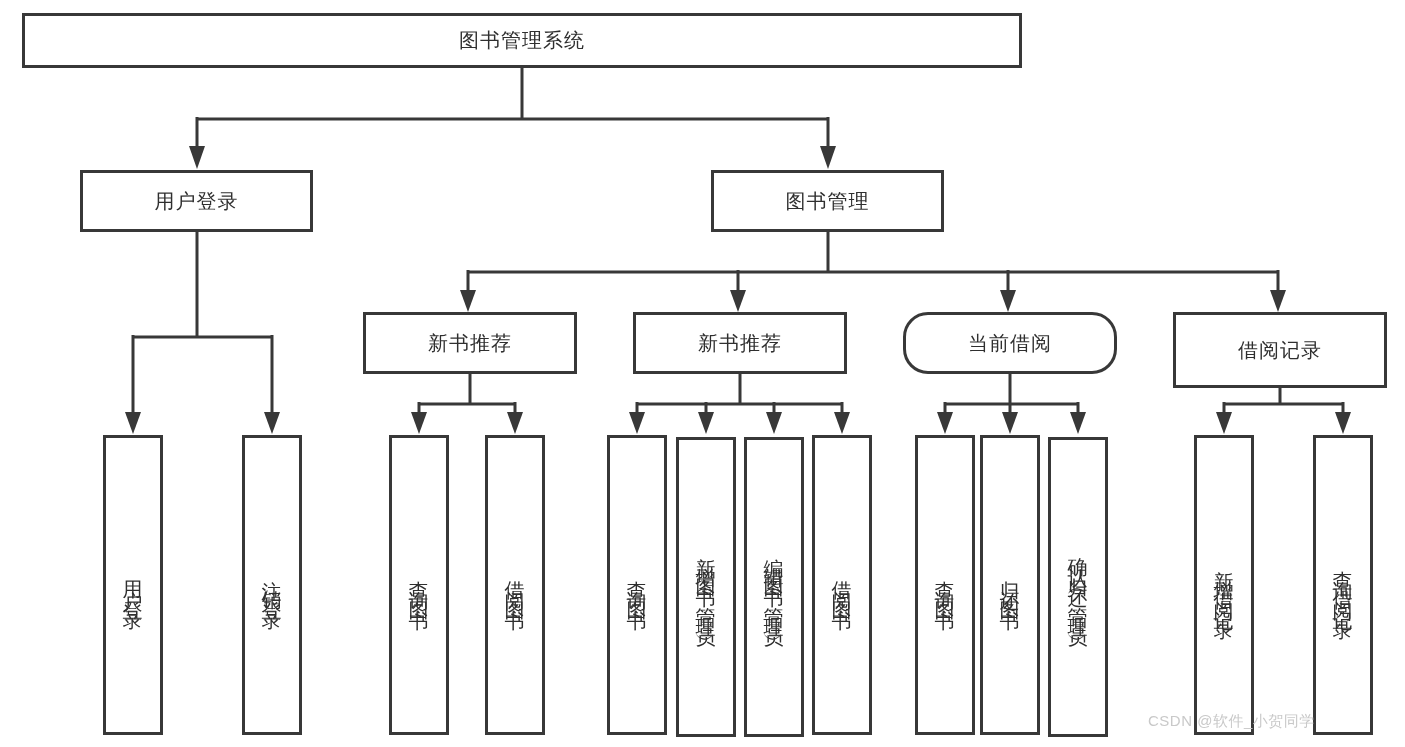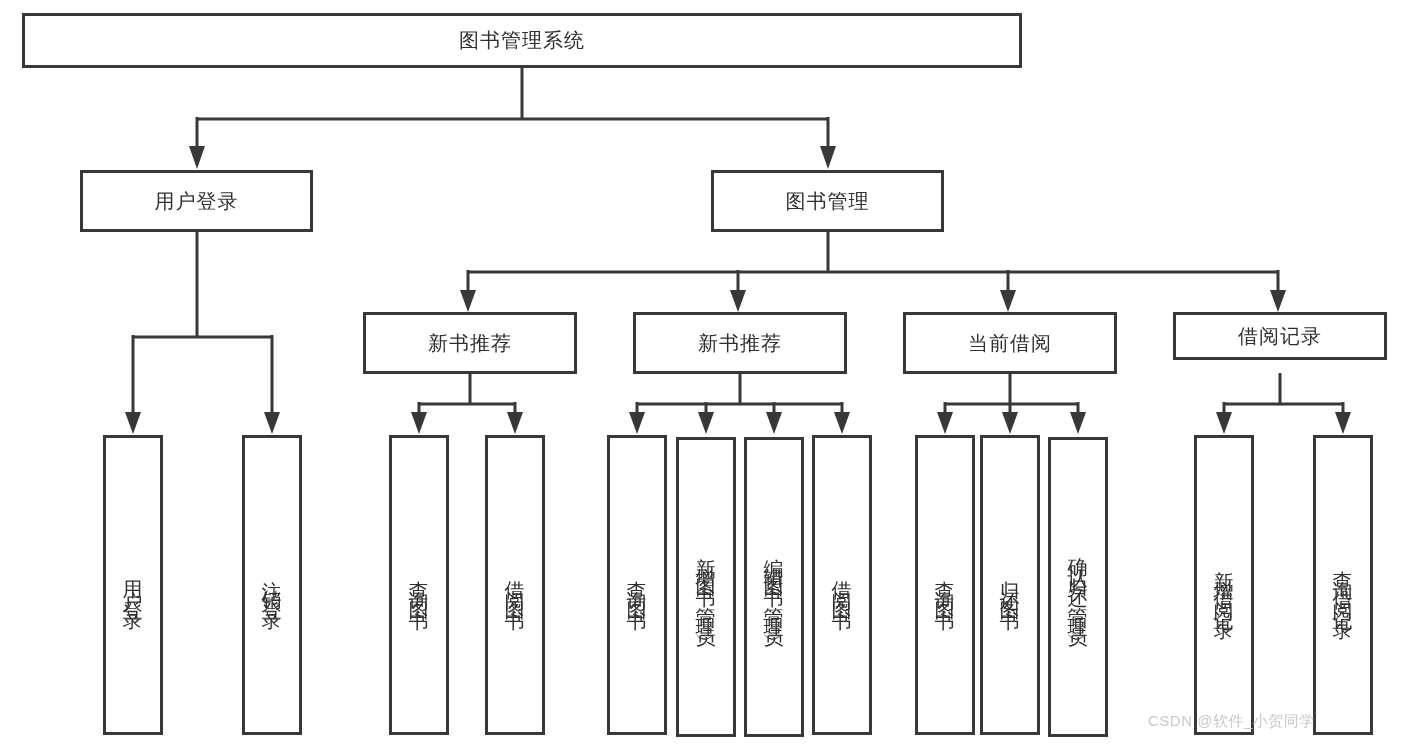--- a/index.html
+++ b/index.html
@@ -86,24 +86,24 @@
   <div class="box h" style="left:711px;top:170px;width:233px;height:62px;">
     <span>图书管理</span>
   </div>
 
   <div class="box h" style="left:363px;top:312px;width:214px;height:62px;">
     <span>新书推荐</span>
   </div>
   <div class="box h" style="left:633px;top:312px;width:214px;height:62px;">
     <span>新书推荐</span>
   </div>
-  <div class="box h" style="left:903px;top:312px;width:214px;height:62px;">
+  <div class="box h" style="left:903px;top:312px;width:214px;height:62px;border-radius:25px;">
     <span>当前借阅</span>
   </div>
-  <div class="box h" style="left:1173px;top:312px;width:214px;height:48px;">
+  <div class="box h" style="left:1173px;top:312px;width:214px;height:76px;">
     <span>借阅记录</span>
   </div>
 
   <div class="box v" style="left:103px;top:435px;width:60px;height:300px;">
     <span>用户登录</span>
   </div>
   <div class="box v" style="left:242px;top:435px;width:60px;height:300px;">
     <span>注销登录</span>
   </div>
 

